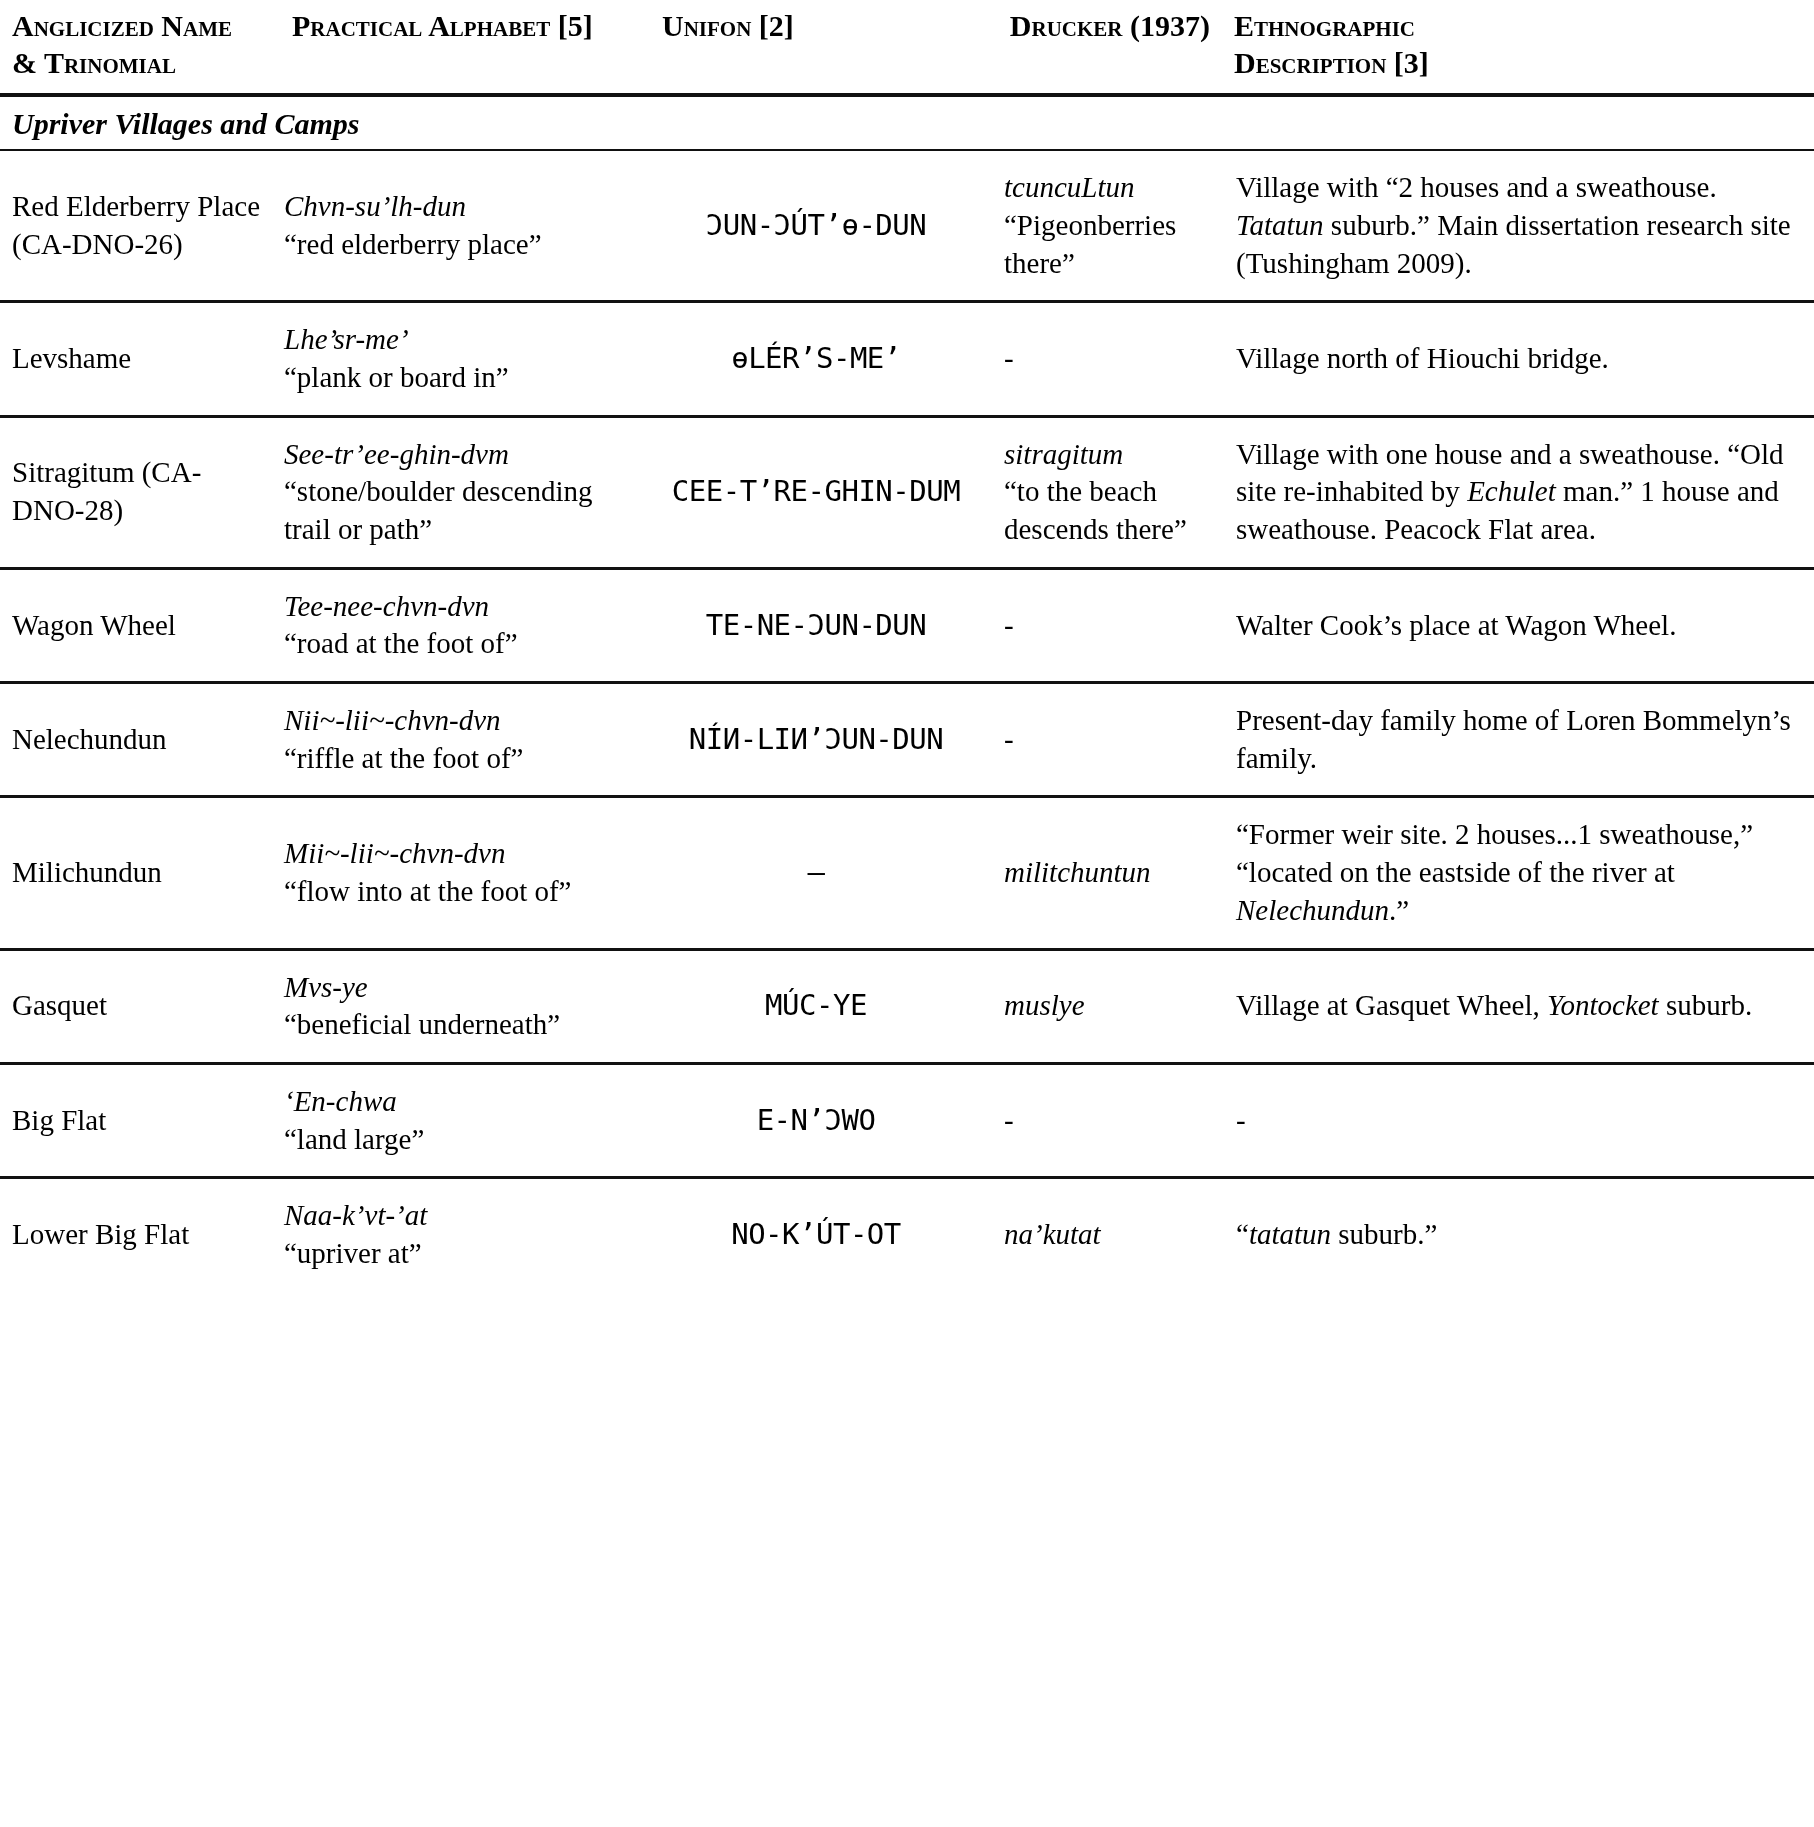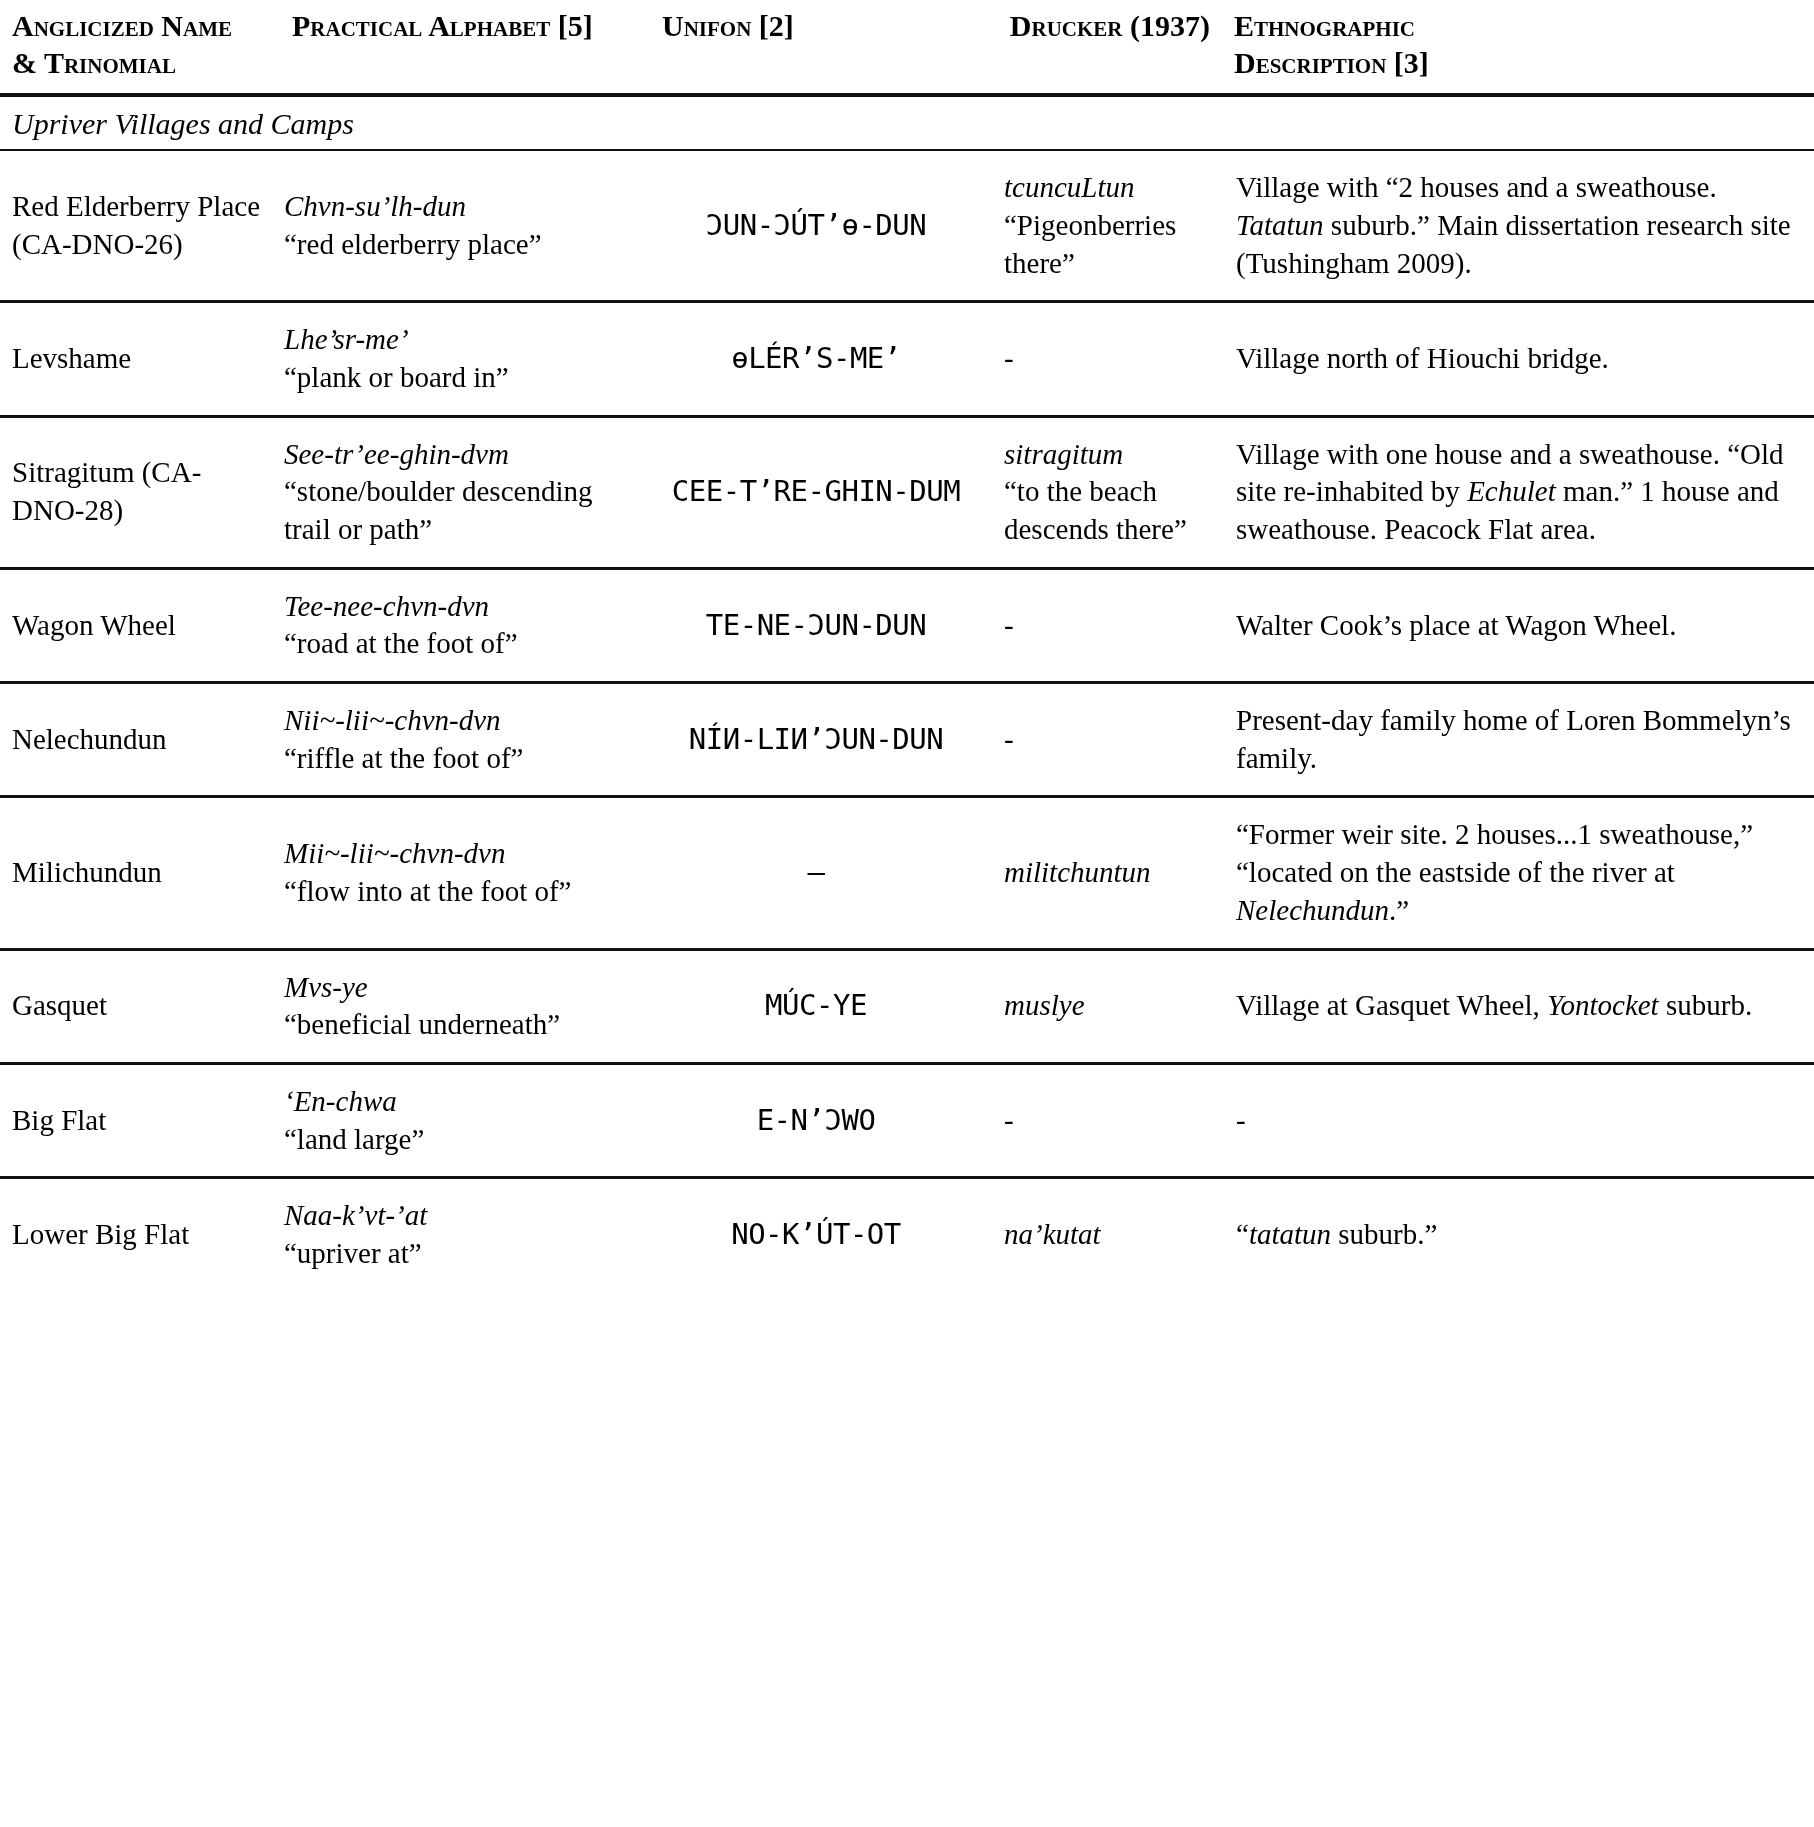--- a/index.html
+++ b/index.html
@@ -40,21 +40,21 @@
   thead tr {
     border-bottom: 4px solid #111;
   }
   thead th.h-practical { padding-left: 20px; }
   thead th.h-unifon { padding-left: 22px; }
   thead th.h-drucker { text-align: right; padding-left: 0px; }
   thead th.h-ethno { padding-left: 10px; }
 
   tr.section-row td {
     font-style: italic;
-    font-weight: normal;
+    font-weight: bold;
     font-size: 30px;
     padding: 10px 12px 8px 12px;
     border-bottom: 2px solid #111;
   }
 
   tbody tr.data-row > td {
     border-bottom: 3px solid #111;
     vertical-align: middle;
     padding: 18px 12px 18px 12px;
     font-size: 29px;

